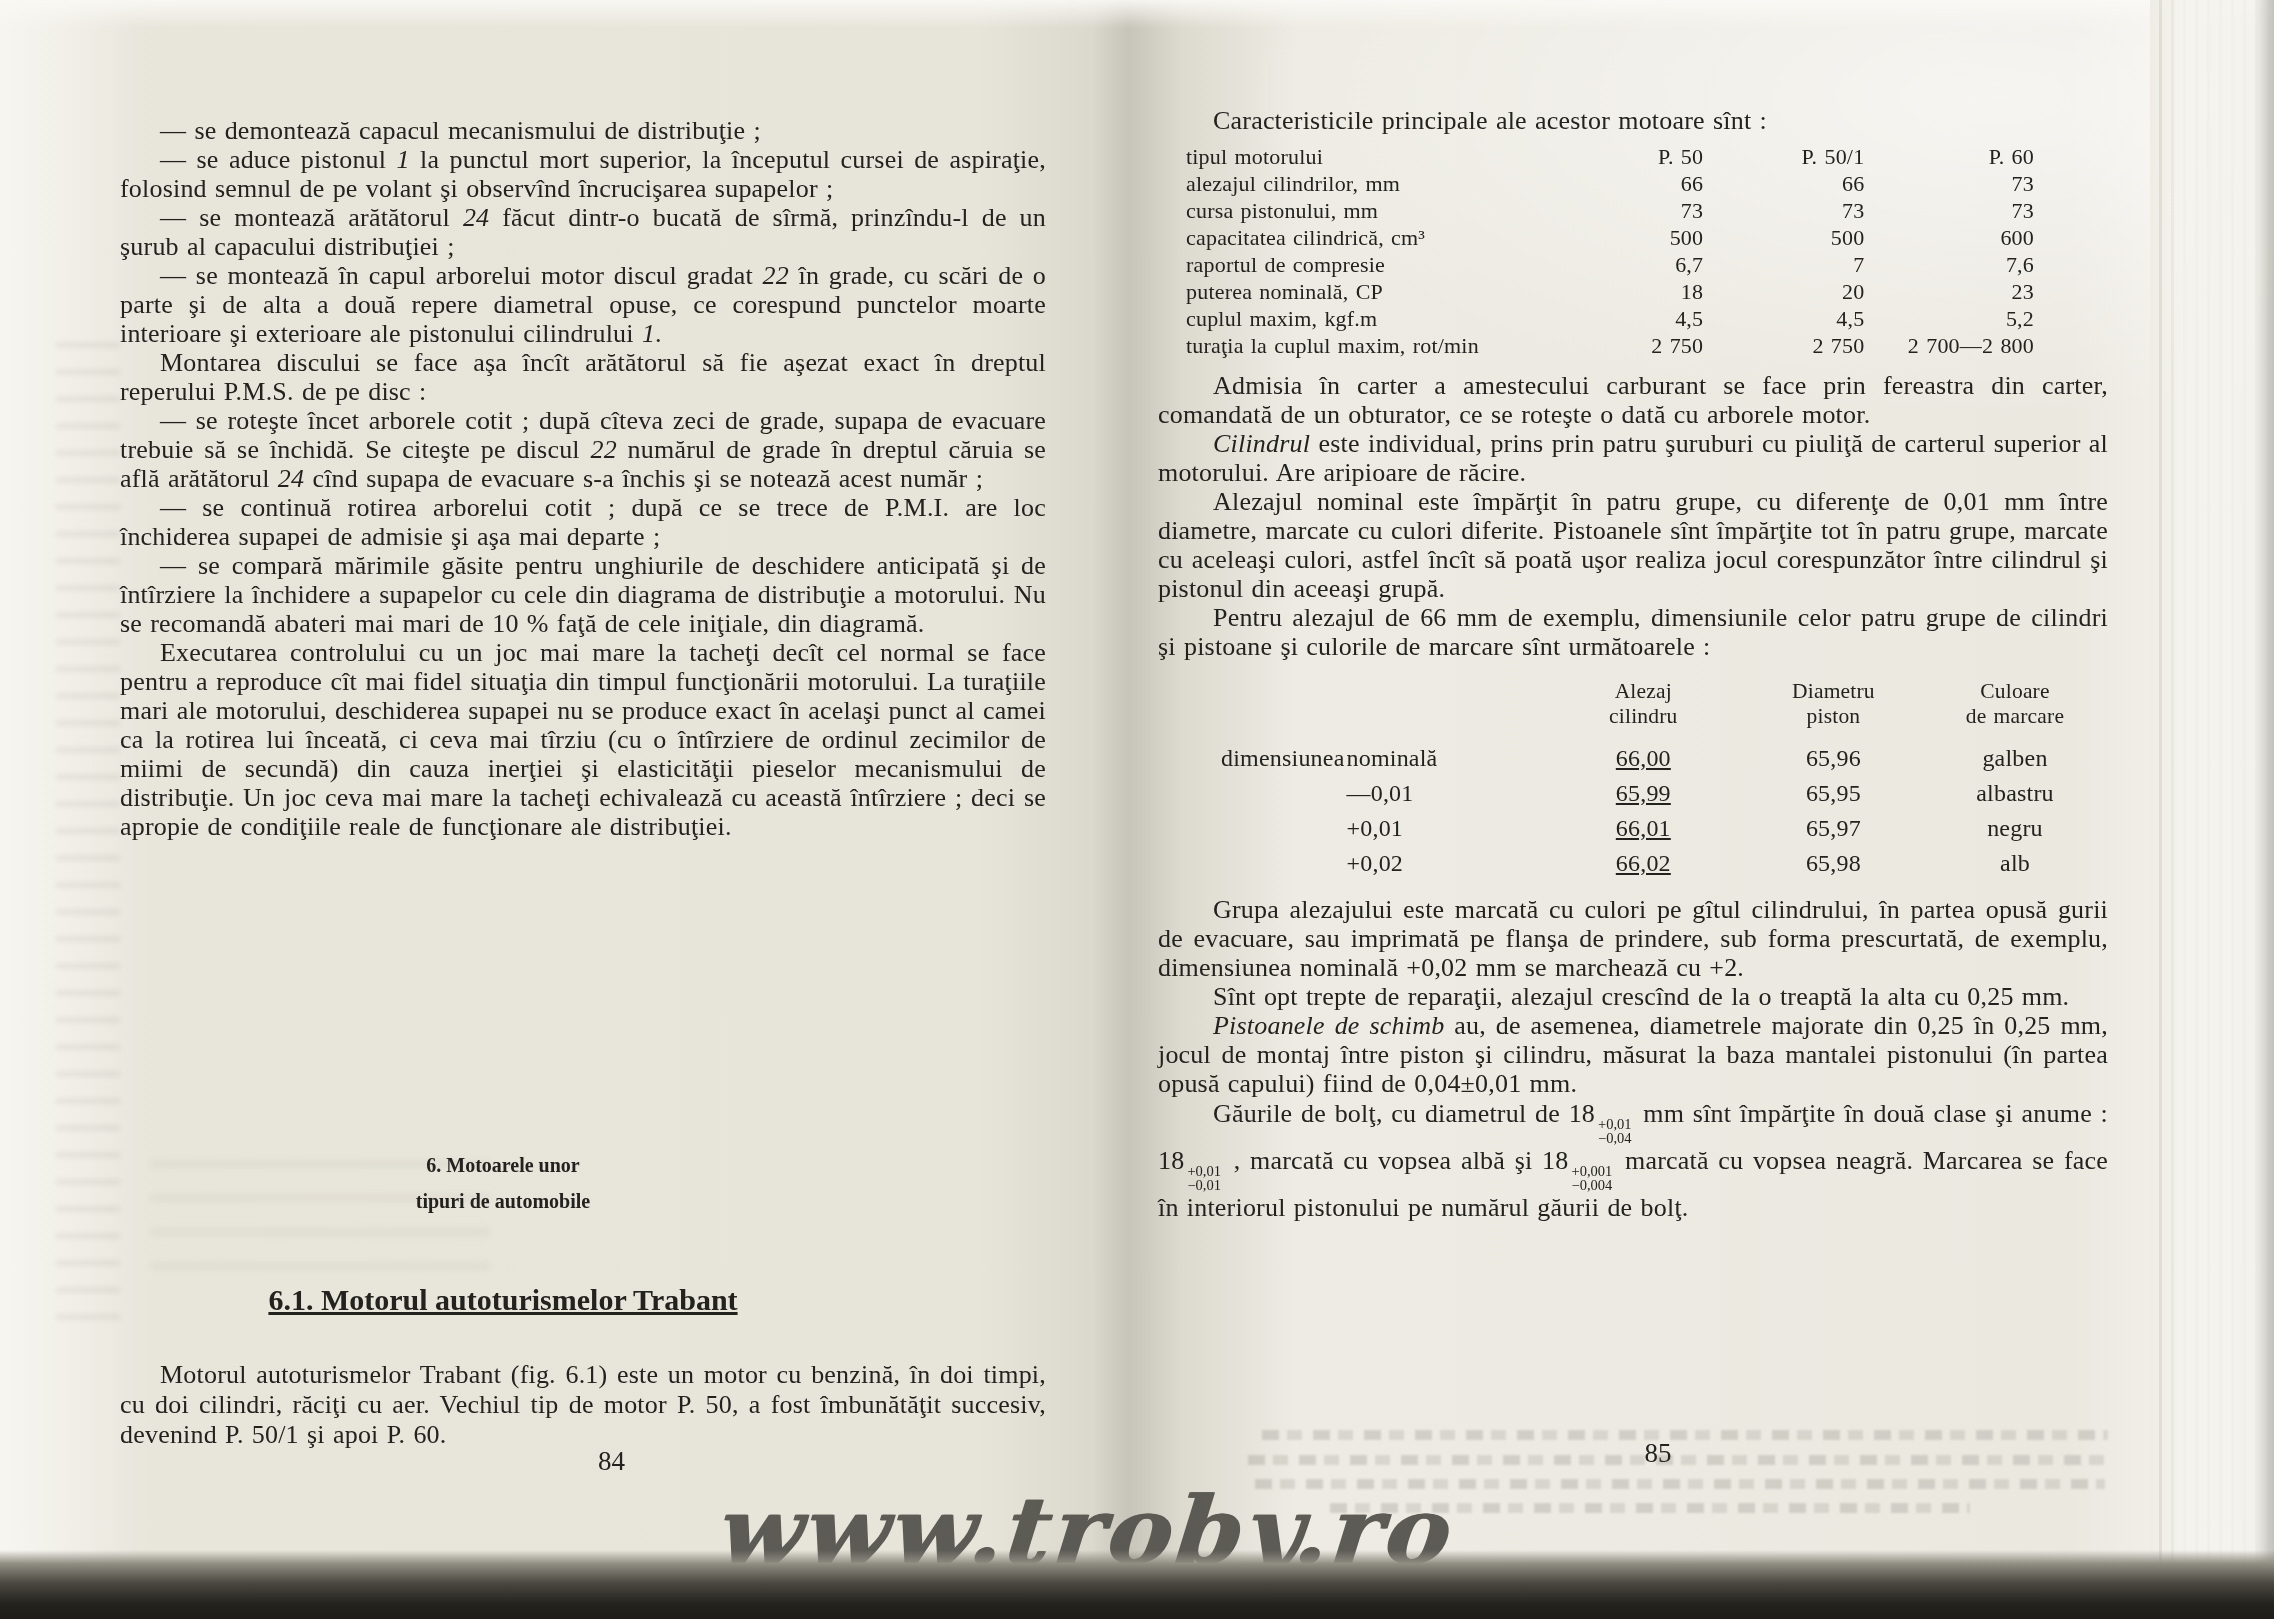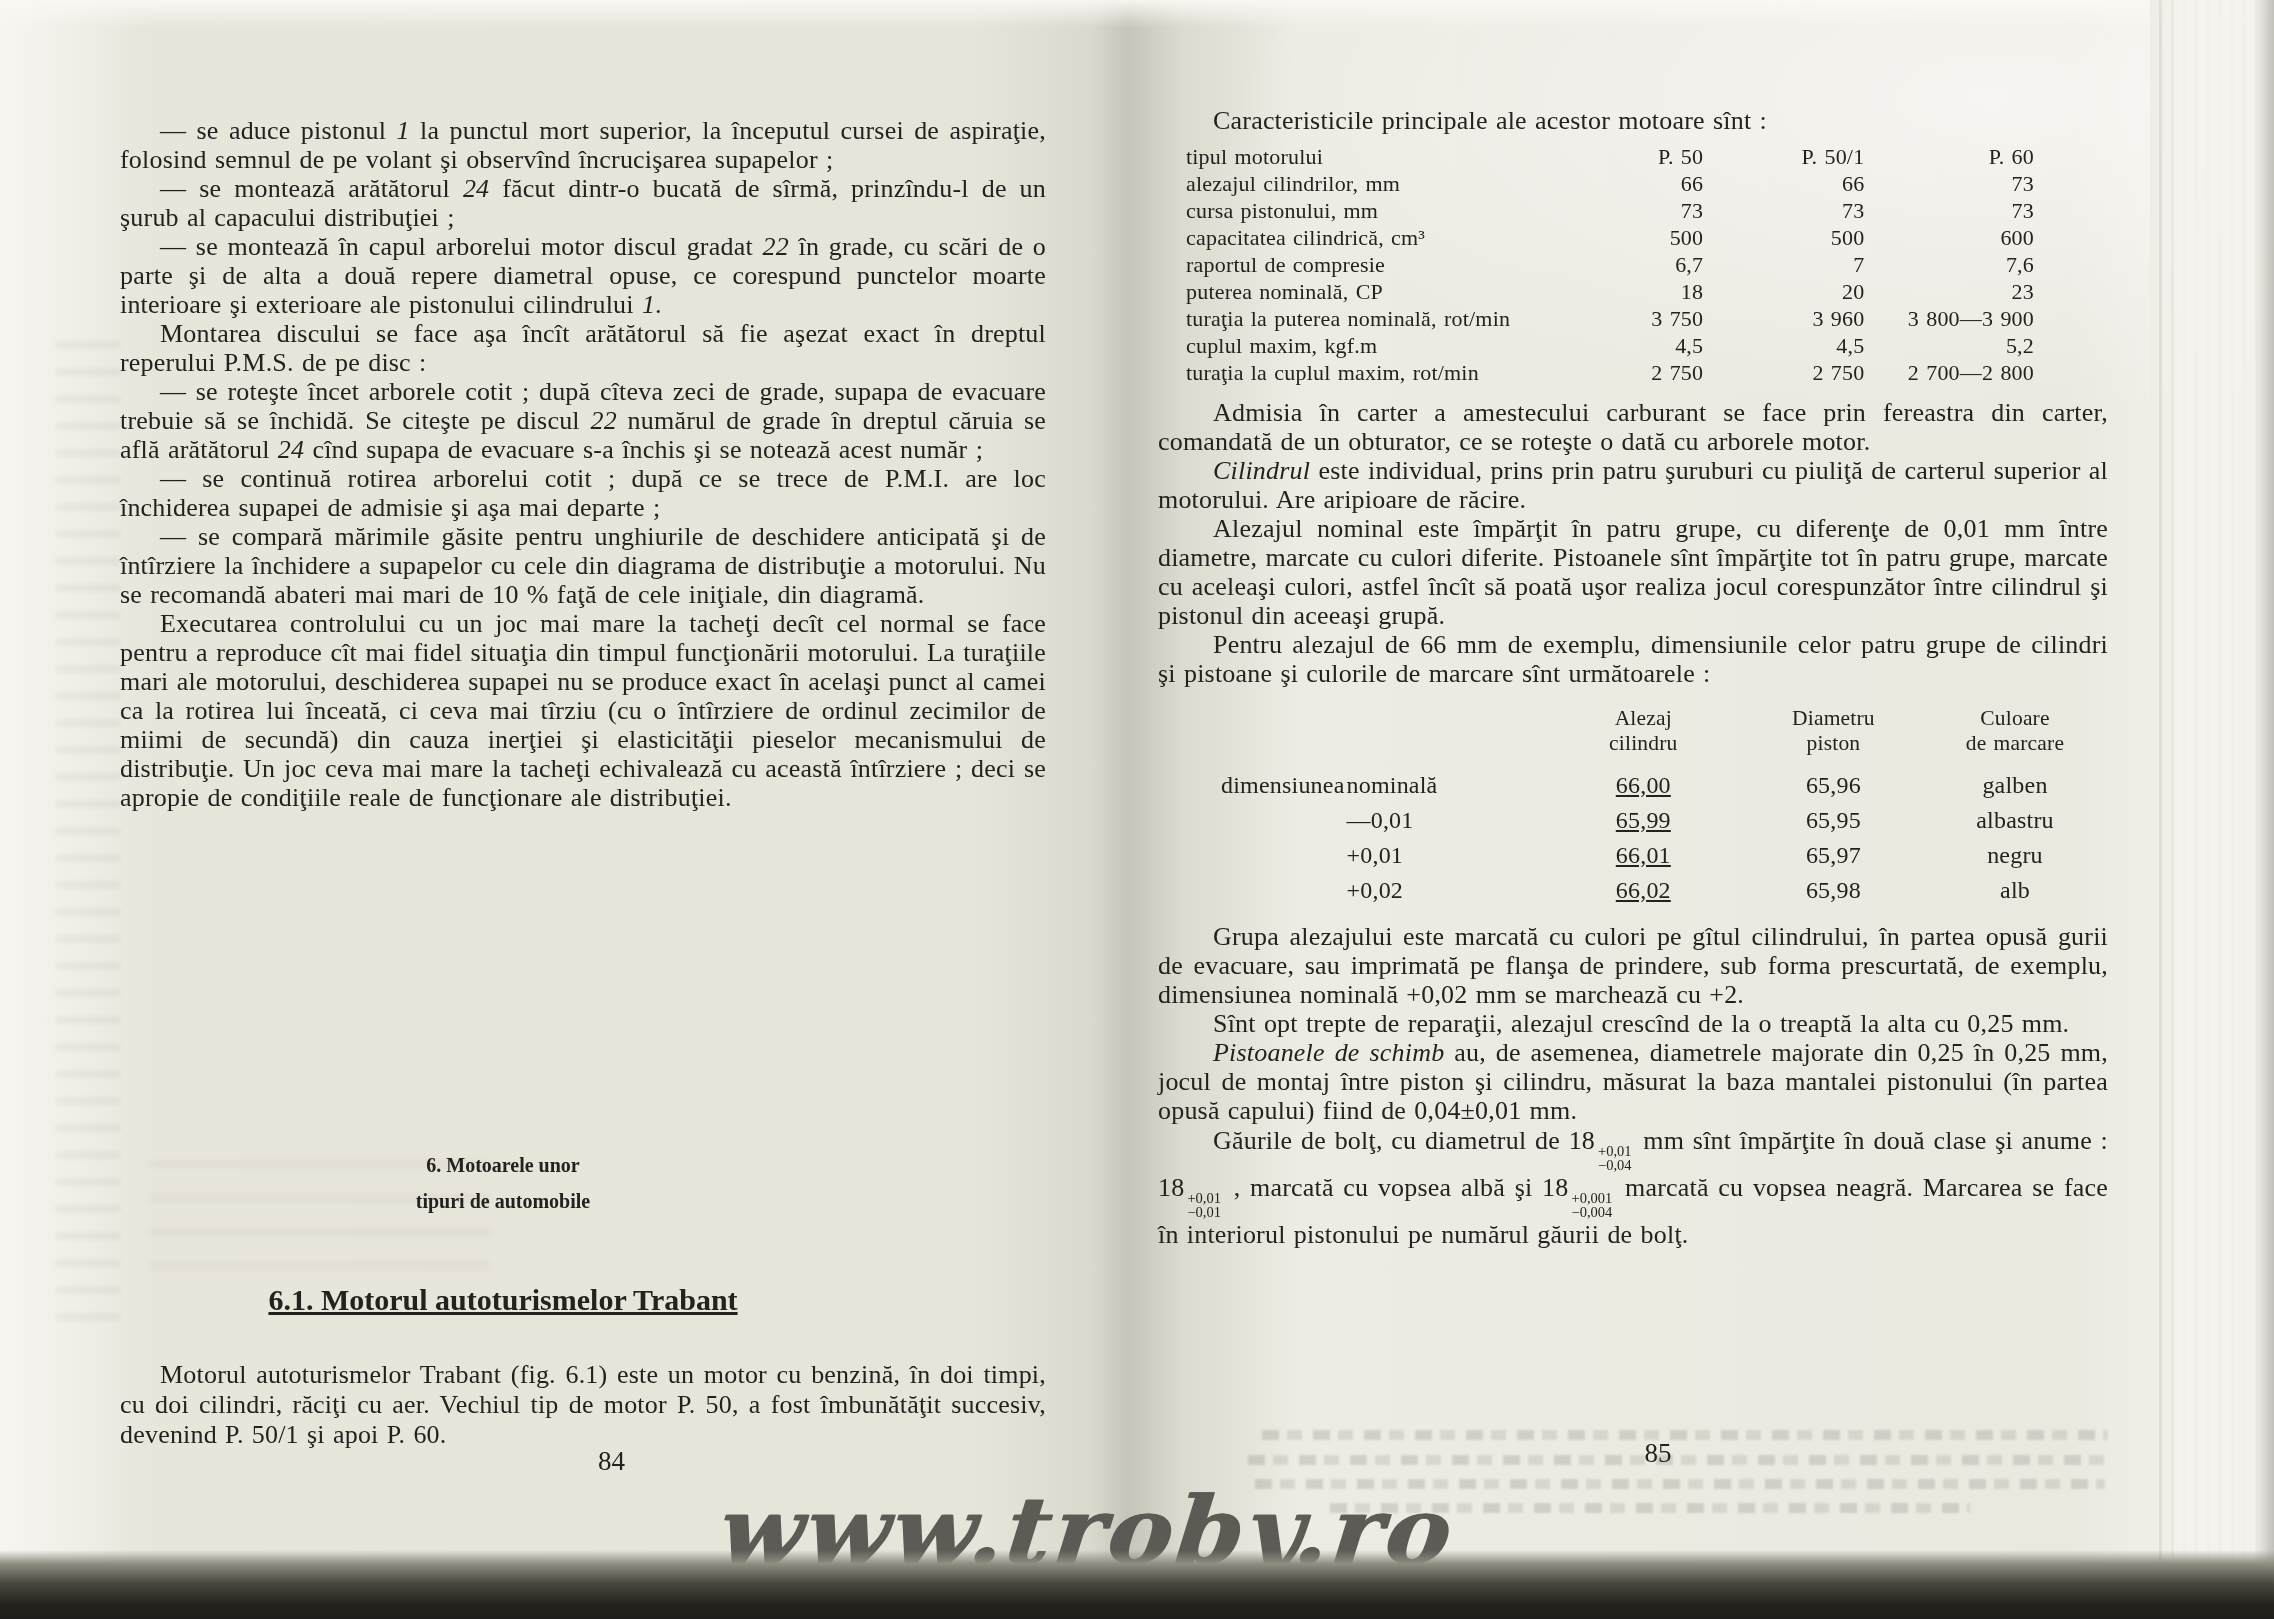--- a/index.html
+++ b/index.html
@@ -89,20 +89,21 @@
 
 <div class="scan">
   <div class="top-light"></div>
   <div class="left-light"></div>
   <div class="edge-stripes"></div>
   <div class="edge-shade"></div>
   <div class="margin-bleed"></div>
   <div class="smudge"></div>
 
   <div class="left-col">
+      <p class="para">— se demontează capacul mecanismului de distribuţie ;</p>
       <p class="para">— se aduce pistonul <i>1</i> la punctul mort superior, la începutul cursei de aspiraţie, folosind semnul de pe volant şi observînd încrucişarea supapelor ;</p>
       <p class="para">— se montează arătătorul <i>24</i> făcut dintr-o bucată de sîrmă, prinzîndu-l de un şurub al capacului distribuţiei ;</p>
       <p class="para">— se montează în capul arborelui motor discul gradat <i>22</i> în grade, cu scări de o parte şi de alta a două repere diametral opuse, ce corespund punctelor moarte interioare şi exterioare ale pistonului cilindrului <i>1</i>.</p>
       <p class="para">Montarea discului se face aşa încît arătătorul să fie aşezat exact în dreptul reperului P.M.S. de pe disc :</p>
       <p class="para">— se roteşte încet arborele cotit ; după cîteva zeci de grade, supapa de evacuare trebuie să se închidă. Se citeşte pe discul <i>22</i> numărul de grade în dreptul căruia se află arătătorul <i>24</i> cînd supapa de evacuare s-a închis şi se notează acest număr ;</p>
       <p class="para">— se continuă rotirea arborelui cotit ; după ce se trece de P.M.I. are loc închiderea supapei de admisie şi aşa mai departe ;</p>
       <p class="para">— se compară mărimile găsite pentru unghiurile de deschidere anticipată şi de întîrziere la închidere a supapelor cu cele din diagrama de distribuţie a motorului. Nu se recomandă abateri mai mari de 10 % faţă de cele iniţiale, din diagramă.</p>
       <p class="para">Executarea controlului cu un joc mai mare la tacheţi decît cel normal se face pentru a reproduce cît mai fidel situaţia din timpul funcţionării motorului. La turaţiile mari ale motorului, deschiderea supapei nu se produce exact în acelaşi punct al camei ca la rotirea lui înceată, ci ceva mai tîrziu (cu o întîrziere de ordinul zecimilor de miimi de secundă) din cauza inerţiei şi elasticităţii pieselor mecanismului de distribuţie. Un joc ceva mai mare la tacheţi echivalează cu această întîrziere ; deci se apropie de condiţiile reale de funcţionare ale distribuţiei.</p>
     </div>
 
@@ -150,26 +151,20 @@
             <td>raportul de compresie</td>
             <td>6,7</td>
             <td>7</td>
             <td>7,6</td>
           </tr>
           <tr>
             <td>puterea nominală, CP</td>
             <td>18</td>
             <td>20</td>
             <td>23</td>
-          </tr>
-          <tr>
-            <td>turaţia la puterea nominală, rot/min</td>
-            <td>3 750</td>
-            <td>3 960</td>
-            <td>3 800—3 900</td>
           </tr>
           <tr>
             <td>cuplul maxim, kgf.m</td>
             <td>4,5</td>
             <td>4,5</td>
             <td>5,2</td>
           </tr>
           <tr>
             <td>turaţia la cuplul maxim, rot/min</td>
             <td>2 750</td>

